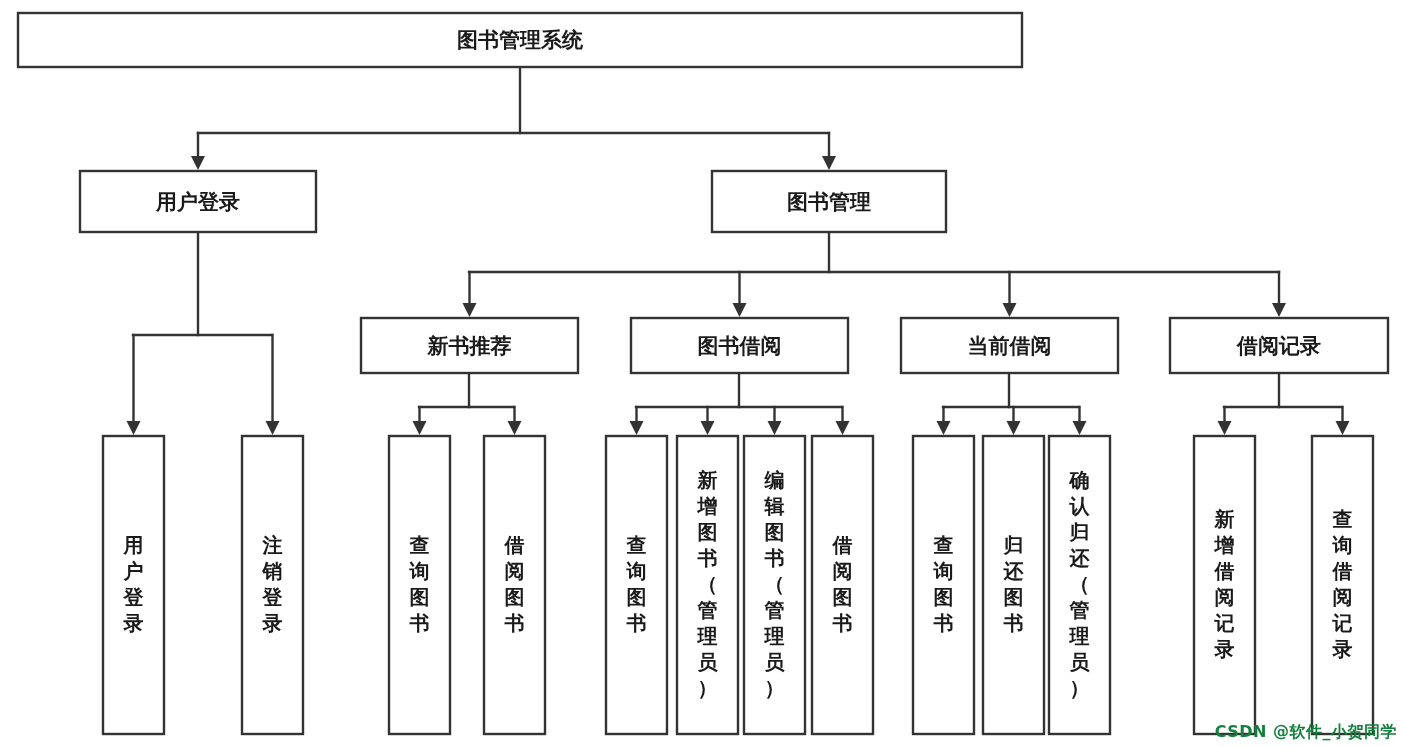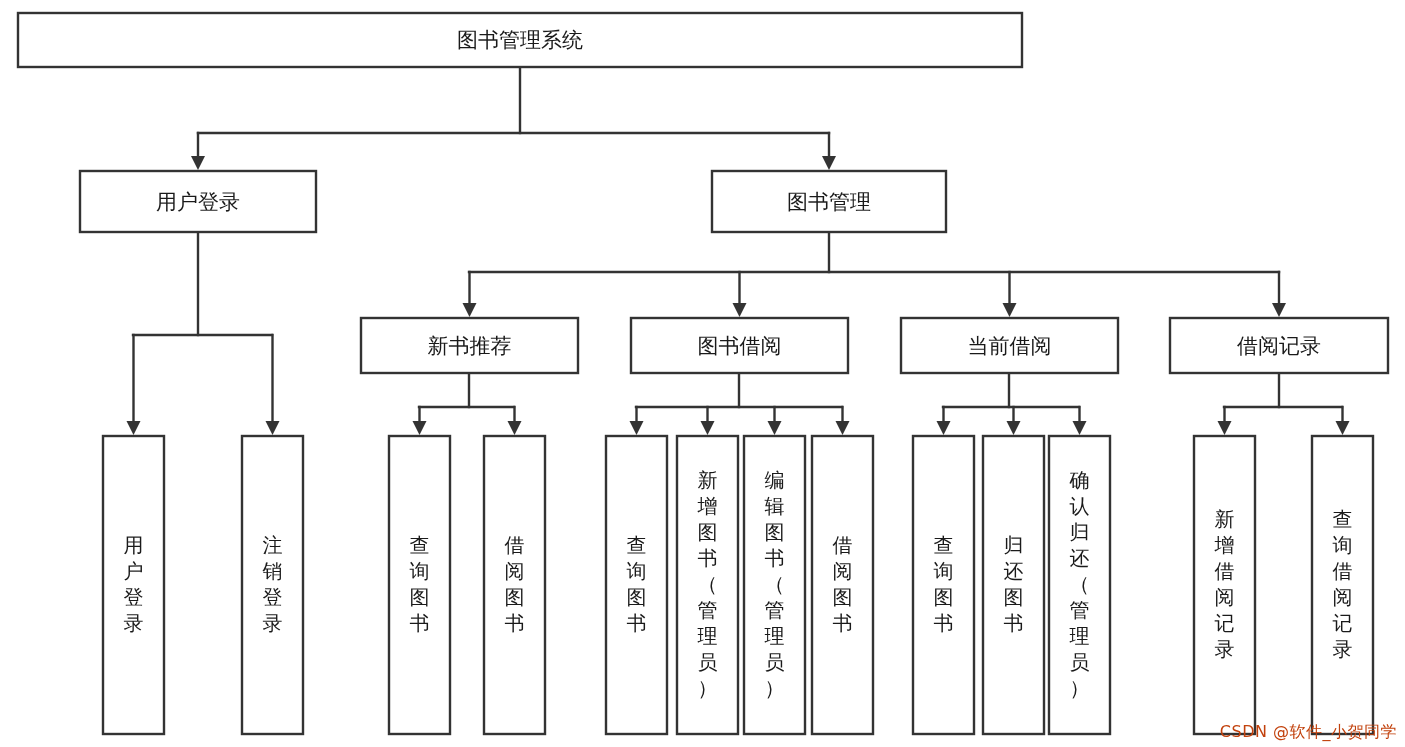--- a/index.html
+++ b/index.html
@@ -10,20 +10,21 @@
   body {
     width: 1405px;
     height: 747px;
     font-family: "DejaVu Sans", "Liberation Sans", sans-serif;
     overflow: hidden;
   }
   #diagram-root {
     position: relative;
     width: 1405px;
     height: 747px;
+    font-weight: bold;
   }
   svg.flow {
     position: absolute;
     top: 0;
     left: 0;
     width: 1405px;
     height: 747px;
   }
   .node-box {
     fill: #ffffff;
@@ -49,21 +50,21 @@
   }
   .arrow-head {
     fill: #333333;
   }
   .watermark {
     position: absolute;
     right: 8px;
     bottom: 4px;
     font-family: "DejaVu Sans", "Liberation Sans", sans-serif;
     font-size: 16px;
-    color: #c2410c;
+    color: #15803d;
     white-space: nowrap;
     letter-spacing: 0.5px;
   }
 </style>
 </head>
 <body>
 
 <div id="diagram-root">
   <svg class="flow" viewBox="0 0 1405 747">
     <g id="edge-layer">

